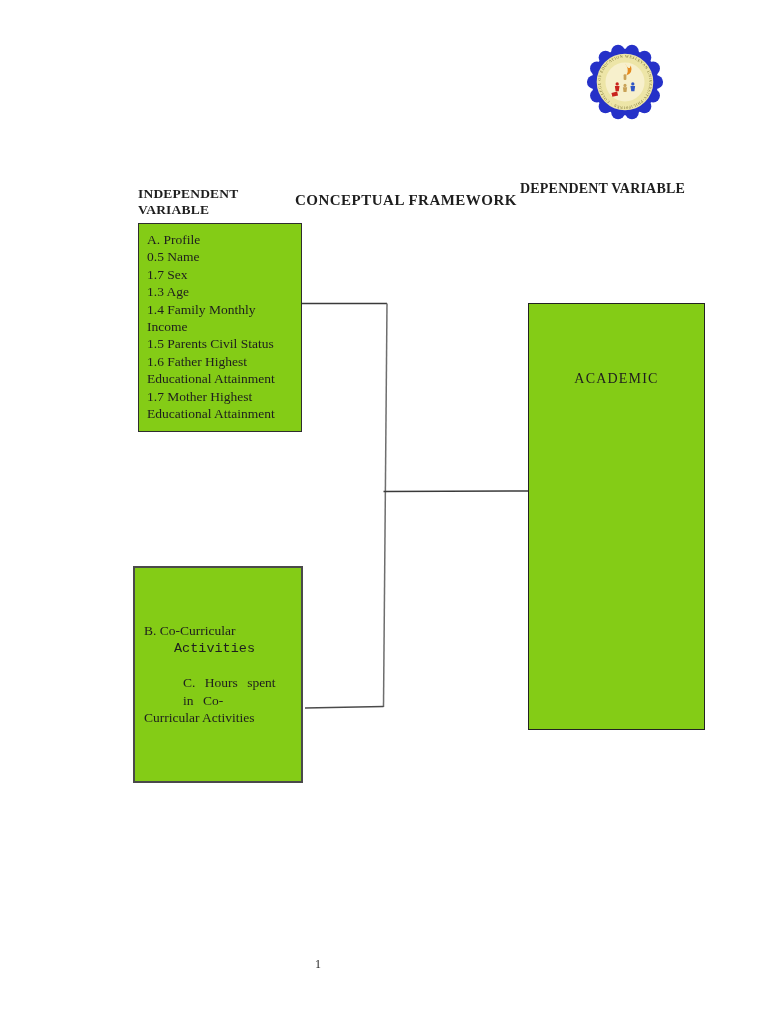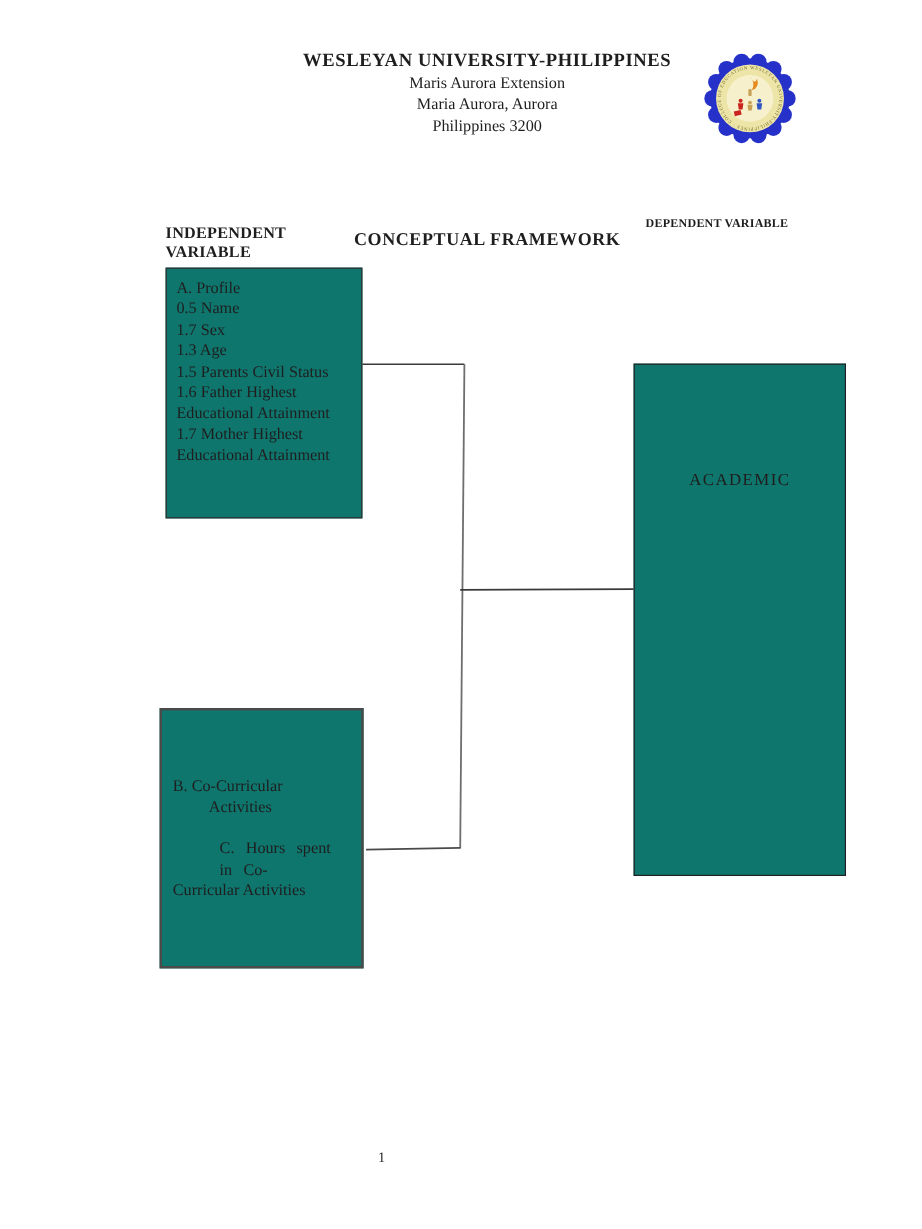--- a/index.html
+++ b/index.html
@@ -16,58 +16,52 @@
   .framework-title{
     position:absolute;left:106px;top:152px;width:600px;text-align:center;
     font-size:15px;font-weight:bold;letter-spacing:.5px;margin-top:40px;
   }
   
   .label-independent{
     position:absolute;left:138px;top:186px;width:135px;
     font-size:13.5px;font-weight:bold;line-height:16px;letter-spacing:.2px;font-family:Liberation Serif, serif;
   }
   .label-dependent{
-    position:absolute;left:538px;top:181px;white-space:nowrap;
-    font-size:10px;font-weight:bold;letter-spacing:.2px;
+    position:absolute;left:520px;top:181px;white-space:nowrap;
+    font-size:14px;font-weight:bold;letter-spacing:.2px;
   }
   
-  .box{position:absolute;box-sizing:border-box;background:#0f766e;}
+  .box{position:absolute;box-sizing:border-box;background:#84cc16;}
   .box-profile{
     left:138px;top:223px;width:164px;height:209px;border:1px solid #2e2e2e;
     padding:7px 2px 0 8px;font-size:13.5px;line-height:17.4px;
   }
   .pline{white-space:pre-line;}
   .box-cocurricular{
-    left:133px;top:590px;width:170px;height:217px;border:2px solid #4a4a4a;
+    left:133px;top:566px;width:170px;height:217px;border:2px solid #4a4a4a;
     padding:54px 8px 0 9px;font-size:13.5px;line-height:17.5px;
   }
-  .b-line2{padding-left:30px;}
+  .b-line2{padding-left:30px;font-family:Liberation Mono, monospace;}
   .c-block{margin-top:17px;}
   .c-line1{display:block;word-spacing:6px;margin-left:39px;}
   .c-line2{display:block;}
   .box-dependent{
     left:528px;top:303px;width:177px;height:427px;border:1.5px solid #222;
-    text-align:center;padding-top:88px;font-size:14px;line-height:18.5px;letter-spacing:1.2px;
+    text-align:center;padding-top:66px;font-size:14px;line-height:18.5px;letter-spacing:1.2px;
   }
   
   .connector-overlay{position:absolute;left:0;top:0;pointer-events:none;}
   
   .page-number{position:absolute;left:304px;top:957px;width:28px;text-align:center;font-size:12px;}
 </style>
 </head>
 <body>
 
 <div class="page">
 
-  <div class="header-block">
-    <div class="header-university">WESLEYAN UNIVERSITY-PHILIPPINES</div>
-    <div class="header-line">Maris Aurora Extension</div>
-    <div class="header-line">Maria Aurora, Aurora</div>
-    <div class="header-line">Philippines 3200</div>
-  </div>
 
   <svg class="seal" viewBox="0 0 84 84" width="82" height="82" aria-hidden="true">
     <g fill="#2531c8">
       <circle cx="74" cy="42" r="7"></circle>
         <circle cx="70.8" cy="55.9" r="7"></circle>
       <circle cx="61.96" cy="67.03" r="7"></circle>
         <circle cx="49.12" cy="73.2" r="7"></circle>
       <circle cx="34.88" cy="73.2" r="7"></circle>
         <circle cx="22.04" cy="67.03" r="7"></circle>
       <circle cx="13.2" cy="55.9" r="7"></circle>
@@ -108,20 +102,22 @@
   <div class="framework-title">CONCEPTUAL FRAMEWORK</div>
 
   <div class="label-independent">INDEPENDENT VARIABLE</div>
   <div class="label-dependent">DEPENDENT VARIABLE</div>
 
   <div class="box box-profile">
     <div class="pline">A. Profile</div>
     <div class="pline">0.5 Name</div>
     <div class="pline">1.7 Sex</div>
     <div class="pline">1.3 Age</div>
+    <div class="pline">1.4 Family Monthly
+Income</div>
     <div class="pline">1.5 Parents Civil Status</div>
     <div class="pline">1.6 Father Highest
 Educational Attainment</div>
     <div class="pline">1.7 Mother Highest
 Educational Attainment</div>
   </div>
 
   <div class="box box-cocurricular">
     <div>B. Co-Curricular</div>
     <div class="b-line2">Activities</div>

